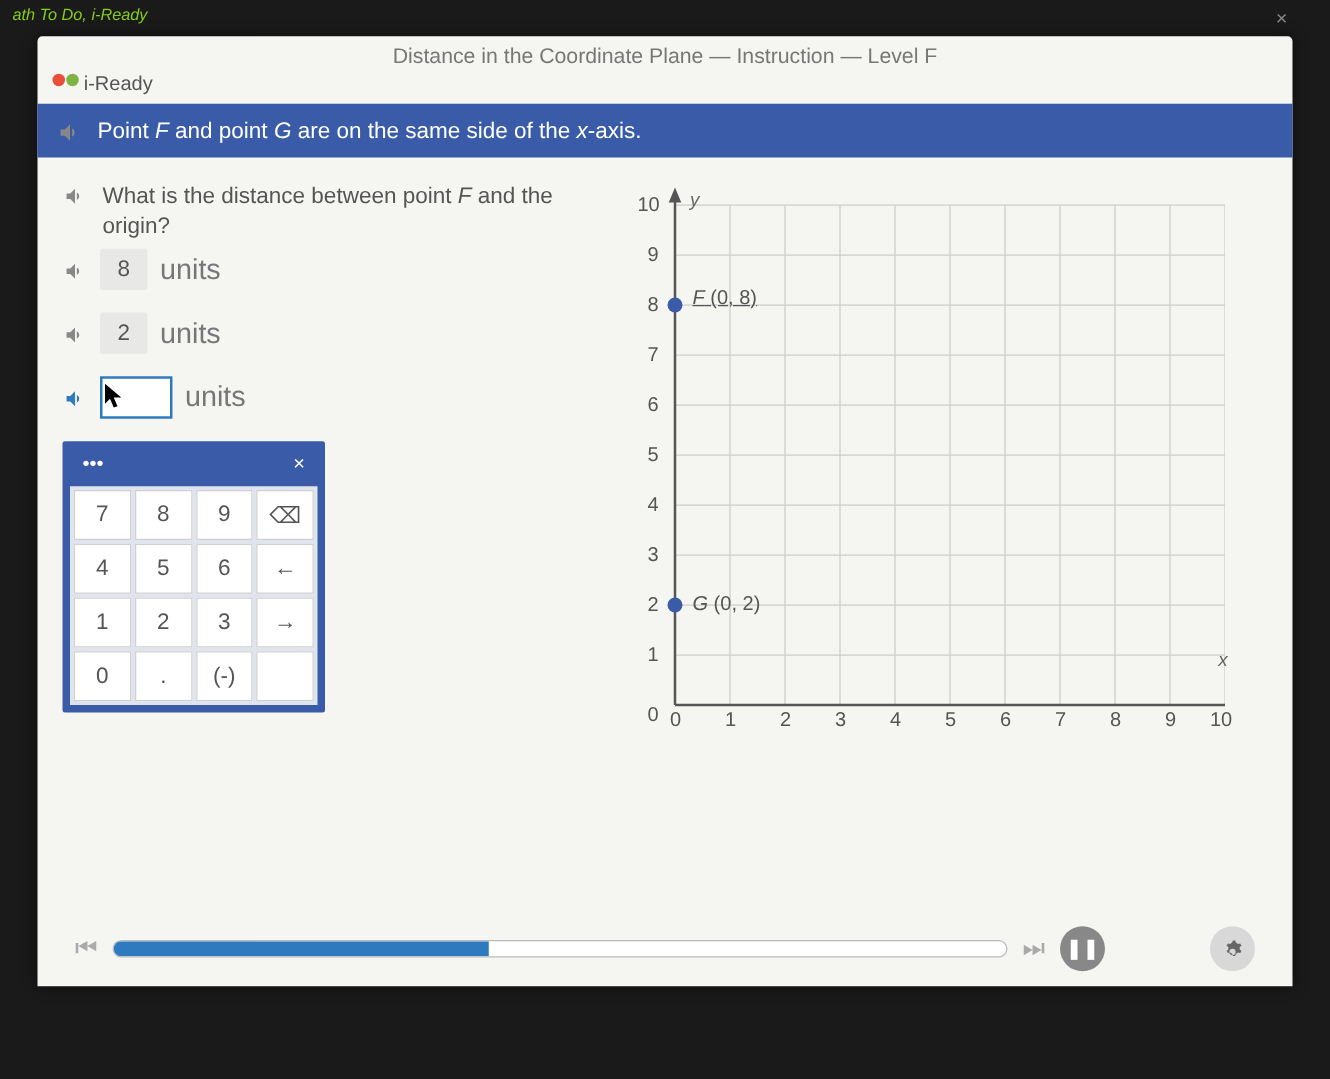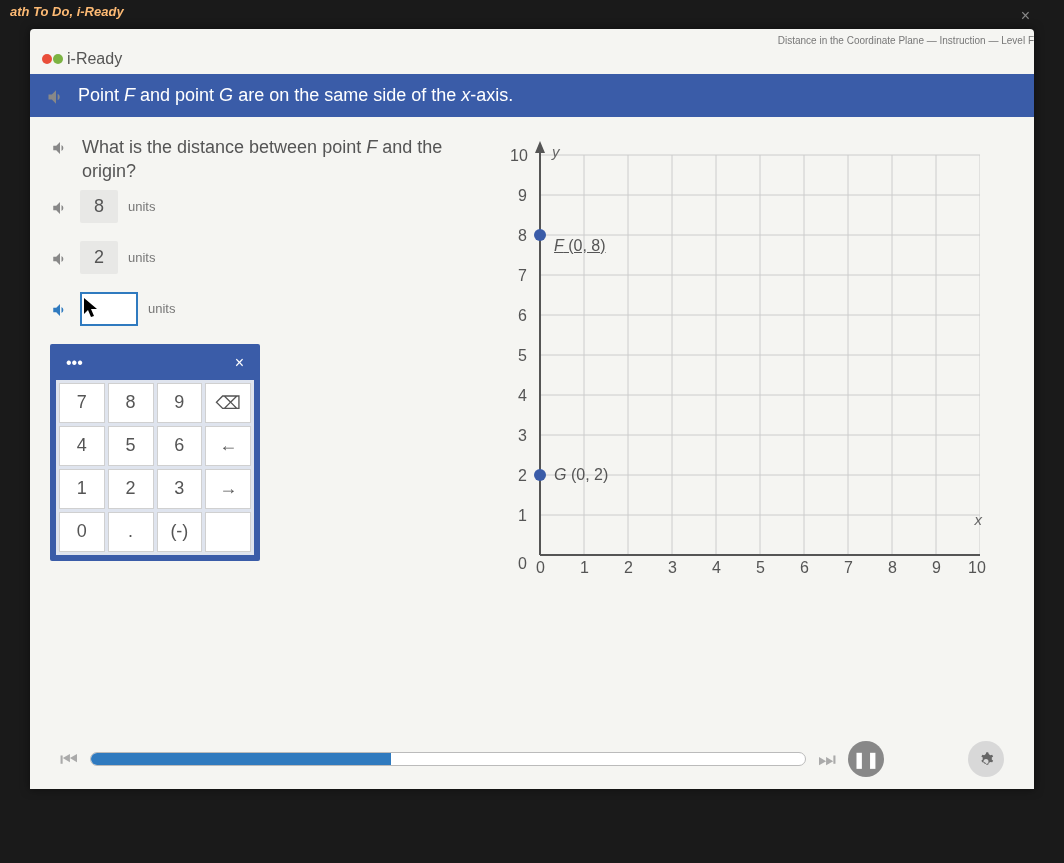--- a/index.html
+++ b/index.html
@@ -9,41 +9,41 @@
     width: 1064px;
     height: 863px;
     overflow: hidden;
     position: relative;
   }
   .browser-chrome {
     color: #888;
     font-size: 13px;
     padding: 4px 10px;
   }
-  .tab-title { font-weight: bold; color: #fdba74; font-style: italic; }
+  .tab-title { font-weight: normal; color: #84cc16; font-style: italic; }
   .url { color: #777; margin-top: 2px; }
   .app-window {
     background: #f5f5f2;
     margin: 6px 30px 0 30px;
     border-radius: 4px 4px 0 0;
     height: 760px;
     position: relative;
     box-shadow: 0 0 10px rgba(0,0,0,.5);
   }
   .close-x {
     position: absolute; top: -22px; right: 4px; color: #888; font-size: 16px; cursor: pointer;
   }
   .lesson-header {
-    text-align: right;
+    text-align: center;
     color: #777;
-    font-size: 10px;
+    font-size: 17px;
     padding: 6px 0 2px;
   }
   .brand {
-    display: flex; align-items: center; gap: 4px;
+    display: flex; align-items: flex-start; gap: 4px;
     padding: 2px 12px 6px;
     font-size: 16px; color: #555;
   }
   .brand-dot1 { width: 10px; height: 10px; background: #e94e3a; border-radius: 50%; }
   .brand-dot2 { width: 10px; height: 10px; background: #7cb342; border-radius: 50%; margin-left:-3px;}
   .instruction-bar {
     background: #3a5ca8;
     color: #fff;
     padding: 10px 16px;
     display: flex;
@@ -85,21 +85,21 @@
     color: #555;
     border-radius: 2px;
   }
   .answer-input {
     background: #fff;
     border: 2px solid #2f7abf;
     width: 58px; height: 34px;
     font-size: 16px;
     text-align: center;
   }
-  .units { color: #777; font-size: 13px; }
+  .units { color: #777; font-size: 23px; }
   .italic { font-style: italic; }
   .keypad {
     background: #3a5ca8;
     width: 210px;
     padding: 6px;
     border-radius: 2px;
     margin-top: 8px;
   }
   .keypad-top {
     display: flex; justify-content: space-between;
@@ -303,21 +303,21 @@
               <line x1="40" y1="420" x2="480" y2="420"></line>
           </g>
           <line x1="40" y1="10" x2="40" y2="420" stroke="#555" stroke-width="2"></line>
           <line x1="40" y1="420" x2="480" y2="420" stroke="#555" stroke-width="2"></line>
           <polygon points="40,6 35,18 45,18" fill="#555"></polygon>
           <circle cx="40" cy="100" r="6" fill="#3a5ca8"></circle>
           <circle cx="40" cy="340" r="6" fill="#3a5ca8"></circle>
         </svg>
         <span class="axis-label" style="left:52px;top:8px;">y</span>
         <span class="axis-label" style="right:-2px;top:376px;">x</span>
-        <span class="point-label" style="left:54px;top:102px;text-decoration:underline;"><span class="italic">F</span> (0, 8)</span>
+        <span class="point-label" style="left:54px;top:86px;text-decoration:underline;"><span class="italic">F</span> (0, 8)</span>
         <span class="point-label" style="left:54px;top:331px;"><span class="italic">G</span> (0, 2)</span>
 
         <span class="point-label" style="left:10px;top:12px;">10</span>
         <span class="point-label" style="left:18px;top:52px;">9</span>
         <span class="point-label" style="left:18px;top:92px;">8</span>
         <span class="point-label" style="left:18px;top:132px;">7</span>
         <span class="point-label" style="left:18px;top:172px;">6</span>
         <span class="point-label" style="left:18px;top:212px;">5</span>
         <span class="point-label" style="left:18px;top:252px;">4</span>
         <span class="point-label" style="left:18px;top:292px;">3</span>

